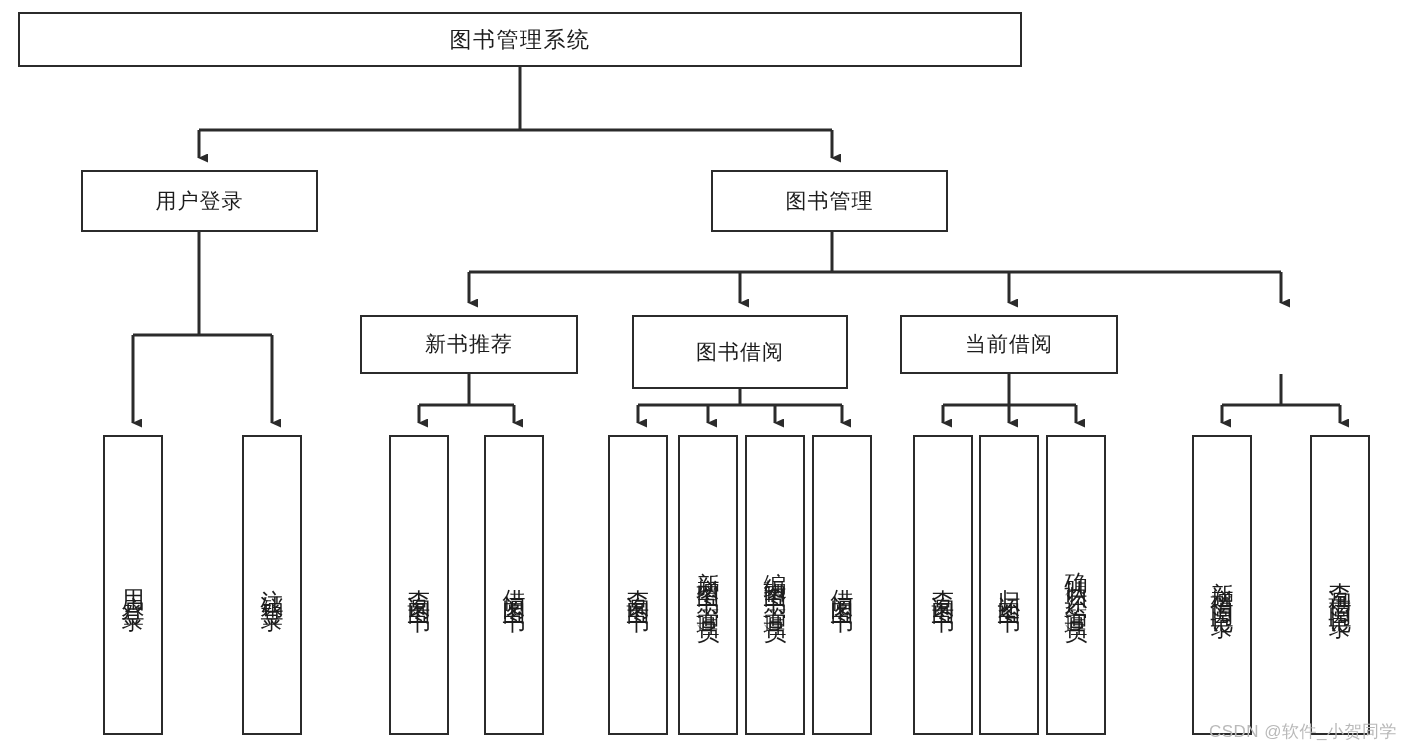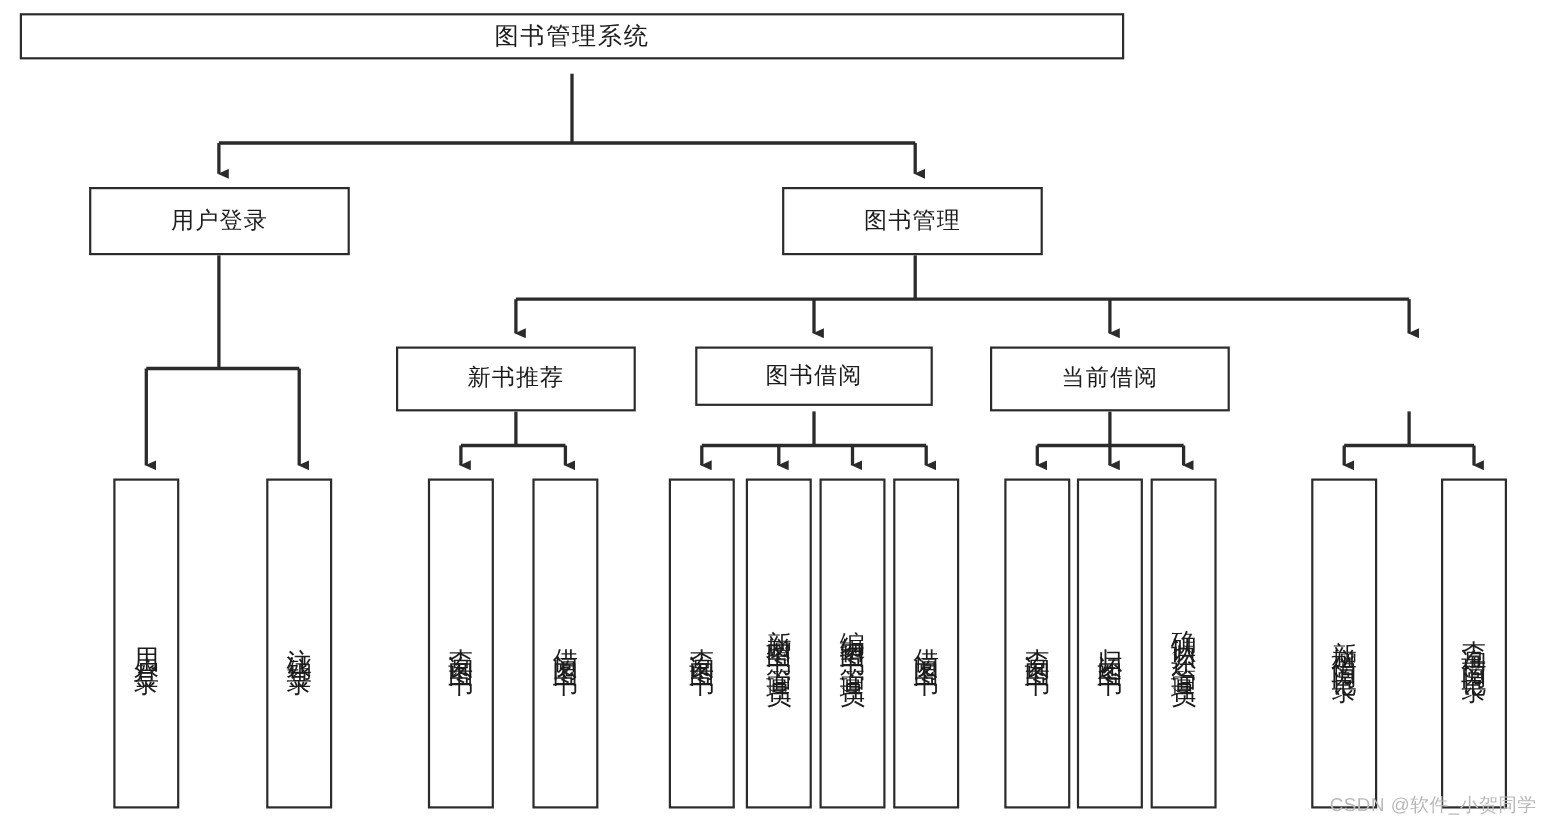--- a/index.html
+++ b/index.html
@@ -125,37 +125,37 @@
       <path d="M1009,405 L1009,423" marker-end="url(#arrow)"></path>
       <path d="M1076,405 L1076,423" marker-end="url(#arrow)"></path>
 
       <path d="M1281,374 L1281,405"></path>
       <path d="M1222,405 L1340,405"></path>
       <path d="M1222,405 L1222,423" marker-end="url(#arrow)"></path>
       <path d="M1340,405 L1340,423" marker-end="url(#arrow)"></path>
     </g>
   </svg>
 
-  <div class="node h root" style="left:18px; top:12px; width:1004px; height:42px;font-family:Liberation Serif, serif;">
+  <div class="node h root" style="left:18px; top:12px; width:1004px; height:55px;font-family:Liberation Serif, serif;">
     <span class="label">图书管理系统</span>
   </div>
 
   <div class="node h" style="left:81px; top:170px; width:237px; height:62px;">
     <span class="label">用户登录</span>
   </div>
 
   <div class="node h" style="left:360px; top:315px; width:218px; height:59px;">
     <span class="label">新书推荐</span>
   </div>
 
   <div class="node h" style="left:711px; top:170px; width:237px; height:62px;">
     <span class="label">图书管理</span>
   </div>
 
-  <div class="node h" style="left:632px; top:315px; width:216px; height:54px;">
+  <div class="node h" style="left:632px; top:315px; width:216px; height:74px;">
     <span class="label">图书借阅</span>
   </div>
 
   <div class="node h" style="left:900px; top:315px; width:218px; height:59px;">
     <span class="label">当前借阅</span>
   </div>
 
 
   <div class="node v" style="left:103px; top:435px; width:60px; height:300px;">
     <span class="label">用户登录</span>

